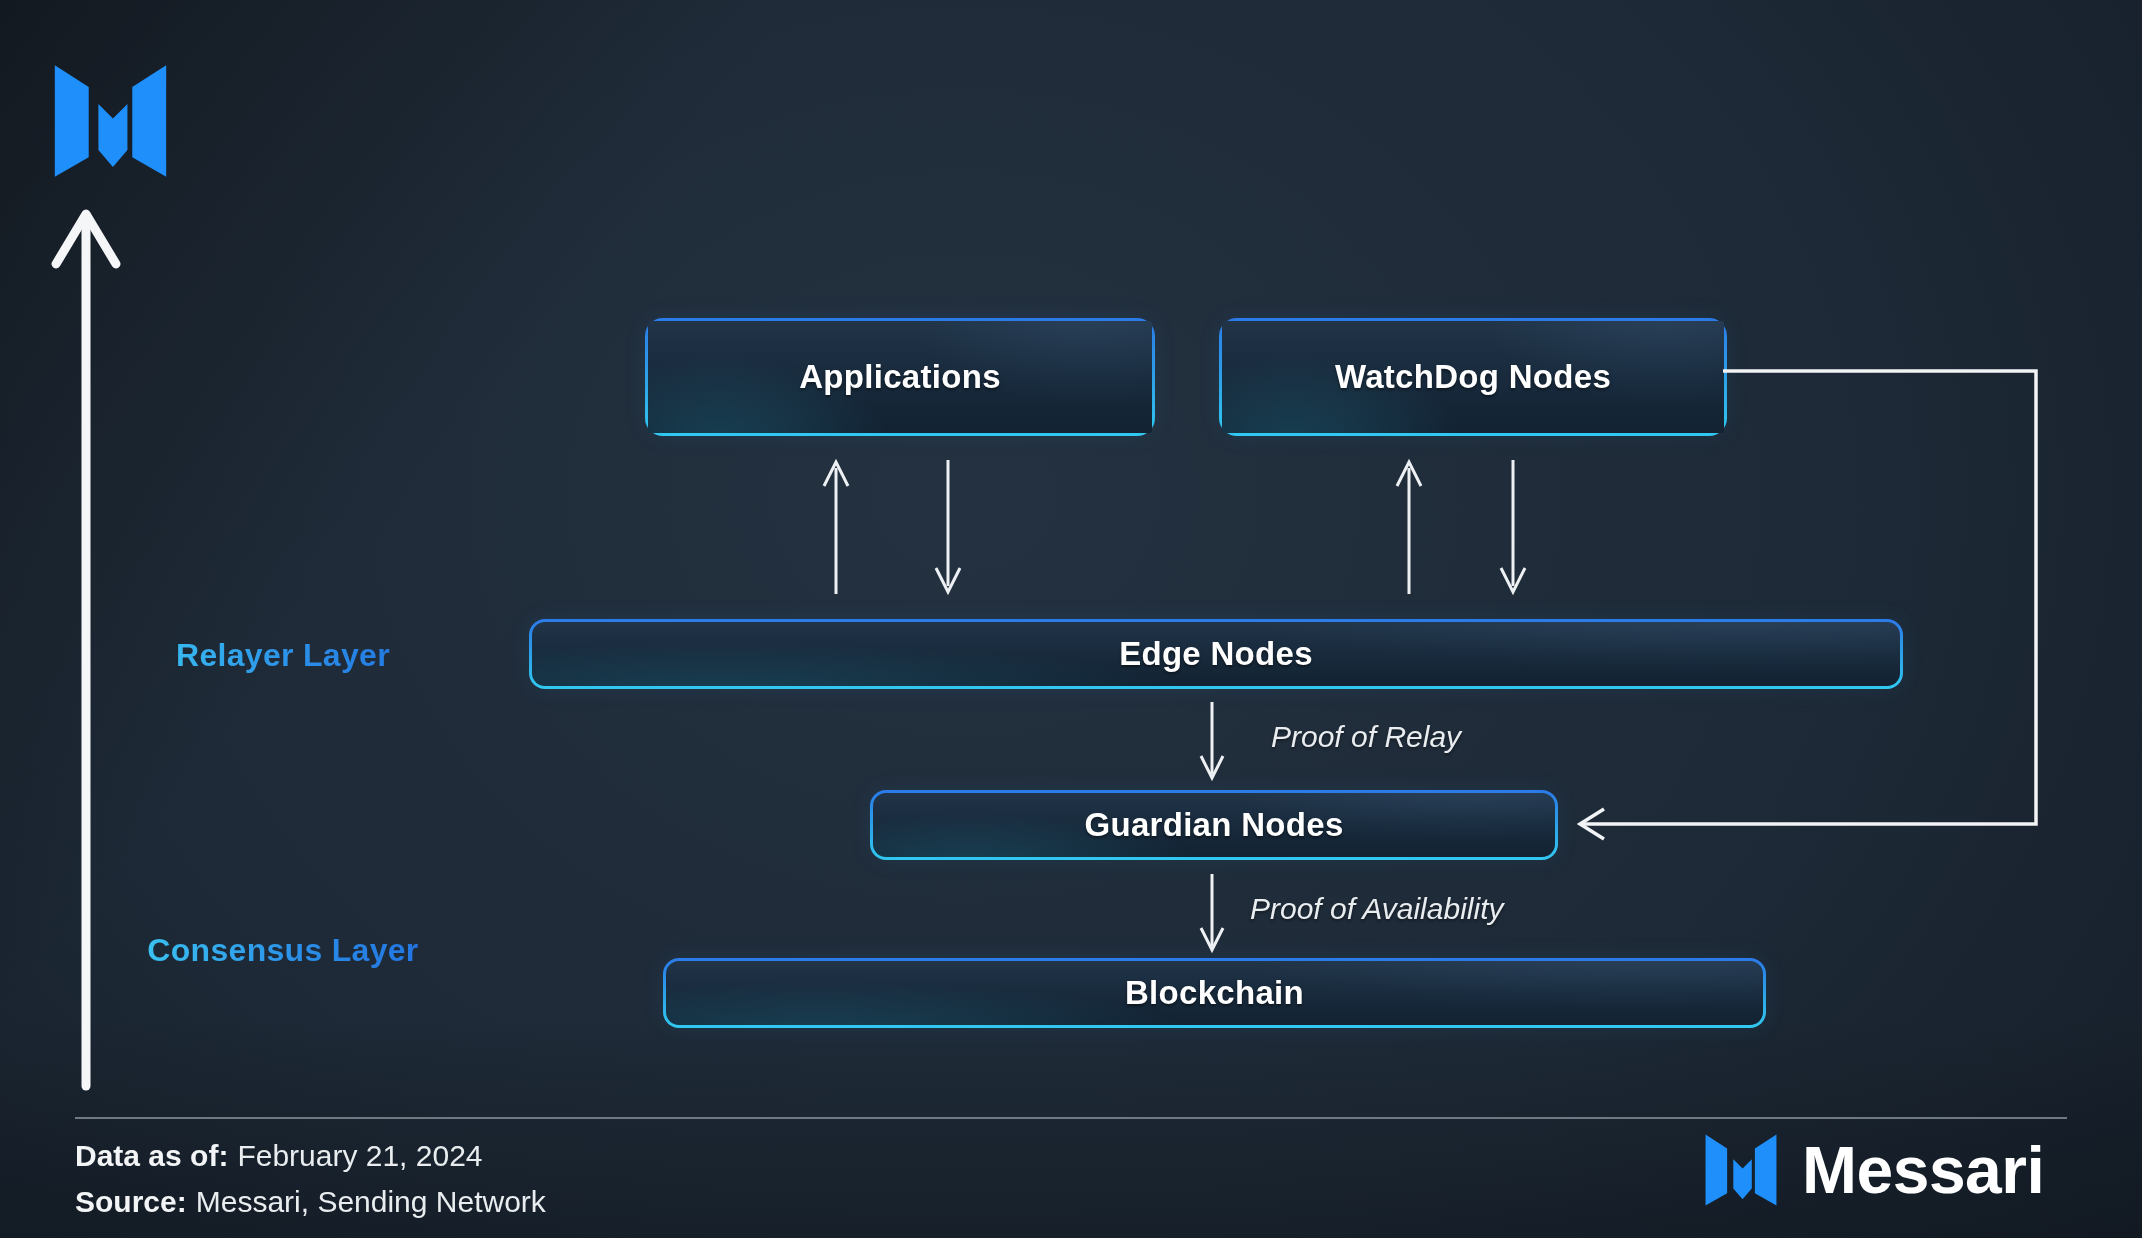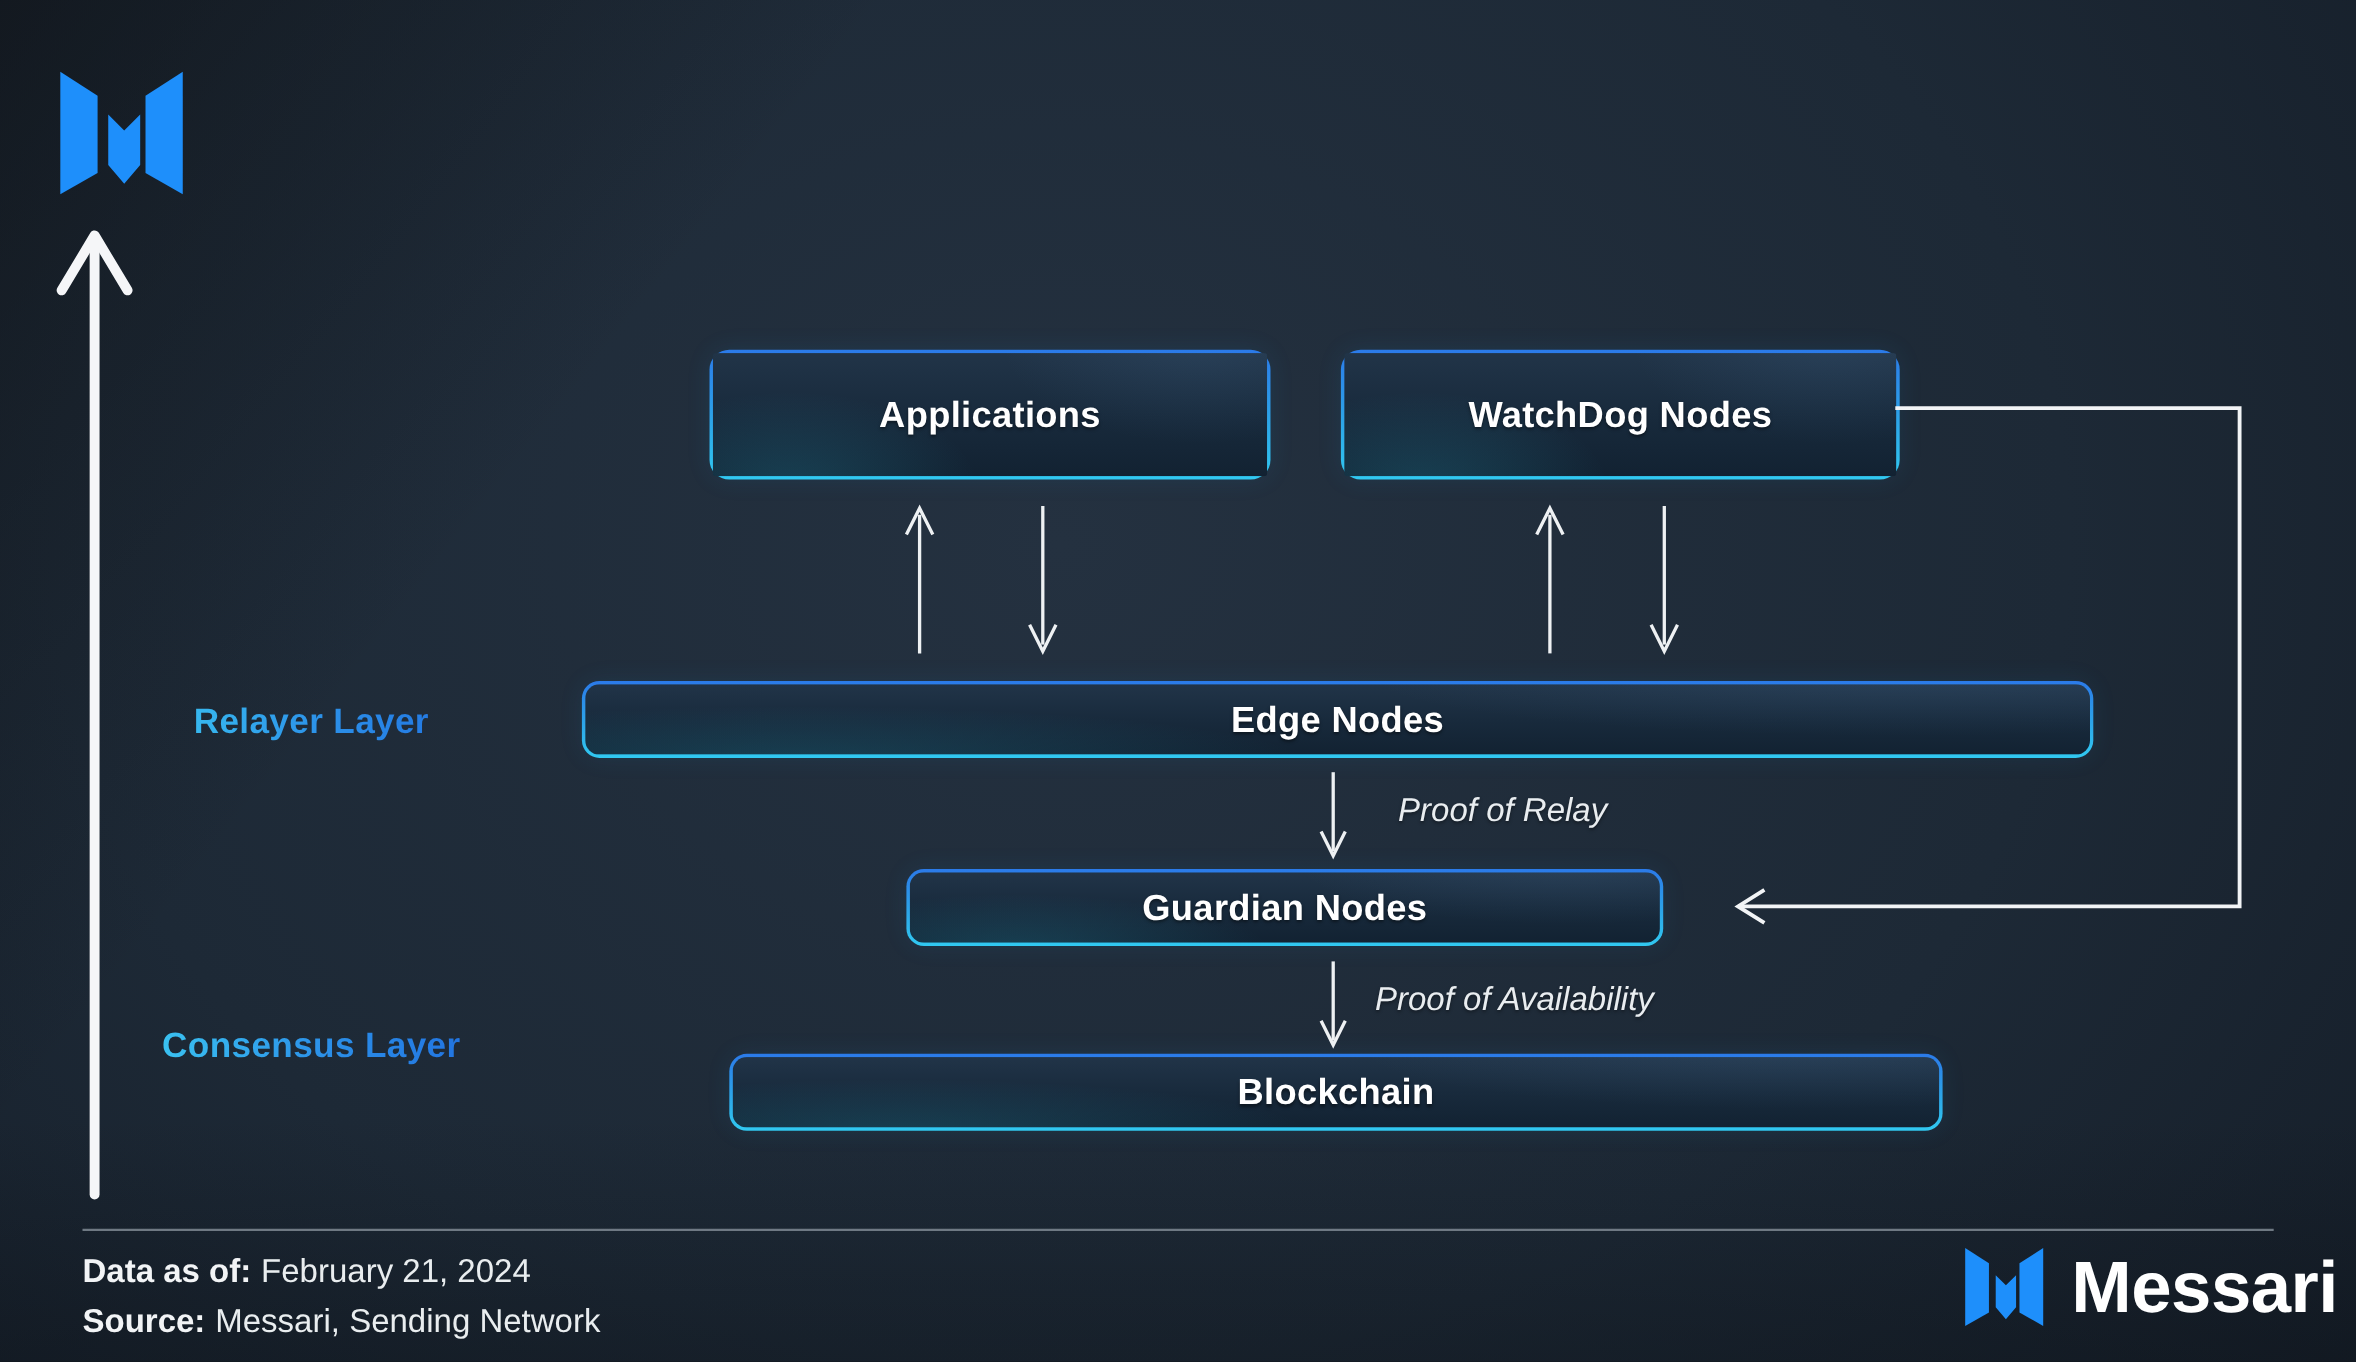--- a/index.html
+++ b/index.html
@@ -46,21 +46,21 @@
       radial-gradient(60% 140% at 88% -10%, rgba(90,140,190,0.14) 0%, rgba(90,140,190,0) 60%),
       linear-gradient(180deg,#213448 0%,#182a3c 52%,#122232 100%);
   }
   .node-label{
     font-size:33px;font-weight:bold;color:#ffffff;letter-spacing:0.3px;
     text-shadow:0 2px 3px rgba(0,0,0,0.45);white-space:nowrap;
   }
   #node-applications{left:645px;top:318px;width:504px;height:112px;}
   #node-watchdog   {left:1219px;top:318px;width:502px;height:112px;}
   #node-edge       {left:529px;top:619px;width:1368px;height:64px;border-radius:16px;}
-  #node-guardian   {left:824px;top:790px;width:682px;height:64px;border-radius:16px;}
+  #node-guardian   {left:870px;top:790px;width:682px;height:64px;border-radius:16px;}
   #node-blockchain {left:663px;top:958px;width:1097px;height:64px;border-radius:16px;}
   #node-edge .node-inner,#node-guardian .node-inner,#node-blockchain .node-inner{border-radius:13px;}
   
   .flow-label{
     position:absolute;left:1250px;
     font-size:30px;font-style:italic;color:#e9edf0;white-space:nowrap;
     text-shadow:0 2px 3px rgba(0,0,0,0.4);
   }
   #label-relay{top:720px;margin-left:21px;}
   #label-availability{top:892px;}
@@ -69,21 +69,21 @@
   
   .footer-line{
     position:absolute;left:75px;
     font-size:30px;color:#f2f4f6;white-space:nowrap;
   }
   .footer-line .flabel{font-weight:bold;}
   .footer-line .fvalue{font-weight:normal;margin-left:9px;color:#e9edef;}
   #footer-dataasof{top:1139px;}
   #footer-source{top:1185px;}
   .brand{
-    position:absolute;left:1783px;top:1128px;height:84px;
+    position:absolute;left:1702px;top:1128px;height:84px;
     display:flex;align-items:center;
   }
   .brand-mark{width:78px;height:74px;margin-right:22px;}
   .brand-word{
     font-size:66px;font-weight:600;color:#ffffff;letter-spacing:-0.5px;
     line-height:74px;white-space:nowrap;
   }
 </style>
 </head>
 <body>

